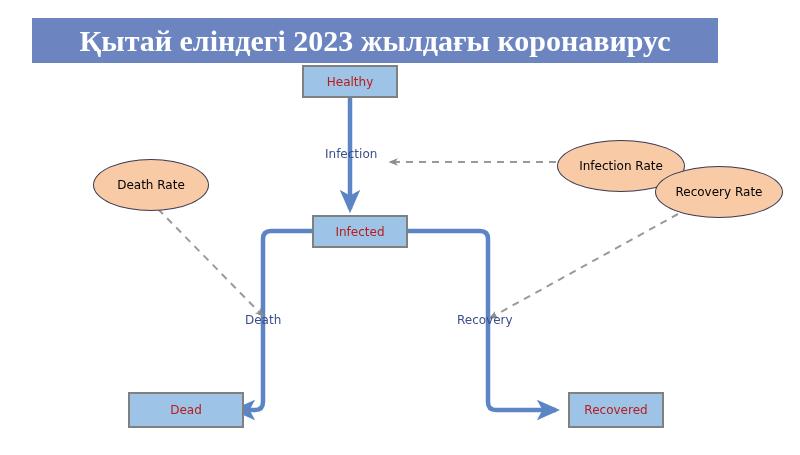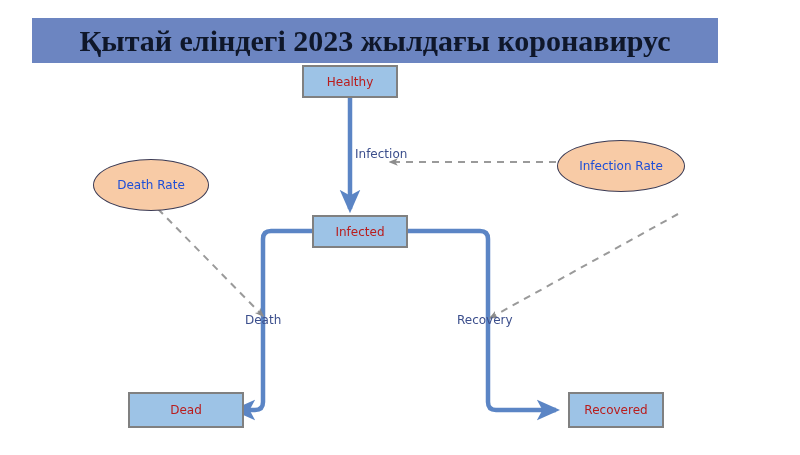--- a/index.html
+++ b/index.html
@@ -35,21 +35,21 @@
     height: 45px;
     background: #6C85C1;
     display: flex;
     align-items: center;
     justify-content: center;
   }
   .title-text {
     font-family: "Liberation Serif", "DejaVu Serif", serif;
     font-weight: bold;
     font-size: 30px;
-    color: #0f172a;
+    color: #ffffff;
     white-space: nowrap;
     letter-spacing: 0px;
   }
 
   
   .node-box {
     position: absolute;
     background: #9DC3E6;
     border: 2px solid #808080;
     display: flex;
@@ -76,38 +76,38 @@
     border: 1.6px solid #3B3B55;
     border-radius: 50%;
     display: flex;
     align-items: center;
     justify-content: center;
     box-sizing: border-box;
   }
   .node-ellipse .node-label {
     font-family: "DejaVu Sans", sans-serif;
     font-size: 12px;
-    color: #1d4ed8;
+    color: #000000;
     white-space: nowrap;
   }
 
   #node-death-rate     { left: 93px;  top: 159px; width: 116px; height: 52px; }
   #node-infection-rate { left: 557px; top: 140px; width: 128px; height: 52px; }
   #node-recovery-rate  { left: 655px; top: 166px; width: 128px; height: 52px; }
 
   
   .edge-label {
     position: absolute;
     font-family: "DejaVu Sans", sans-serif;
     font-size: 12px;
     color: #3B4E8C;
     white-space: nowrap;
     background: transparent;
   }
-  #label-infection { left: 325px; top: 147px; margin-left: 30px; }
+  #label-infection { left: 325px; top: 147px; }
   #label-death     { left: 245px; top: 313px; }
   #label-recovery  { left: 457px; top: 313px; }
 </style>
 </head>
 <body>
 
 <div id="canvas">
 
   <svg id="wires" viewBox="0 0 800 455" xmlns="http://www.w3.org/2000/svg">
     <defs>
@@ -171,20 +171,23 @@
   </div>
 
   <div class="node-ellipse" id="node-death-rate">
     <span class="node-label">Death Rate</span>
   </div>
 
   <div class="node-ellipse" id="node-infection-rate">
     <span class="node-label">Infection Rate</span>
   </div>
 
+  <div class="node-ellipse" id="node-recovery-rate">
+    <span class="node-label">Recovery Rate</span>
+  </div>
 
   <span class="edge-label" id="label-infection">Infection</span>
 
   <span class="edge-label" id="label-death">Death</span>
 
   <span class="edge-label" id="label-recovery">Recovery</span>
 
 </div>
 
 </body></html>

